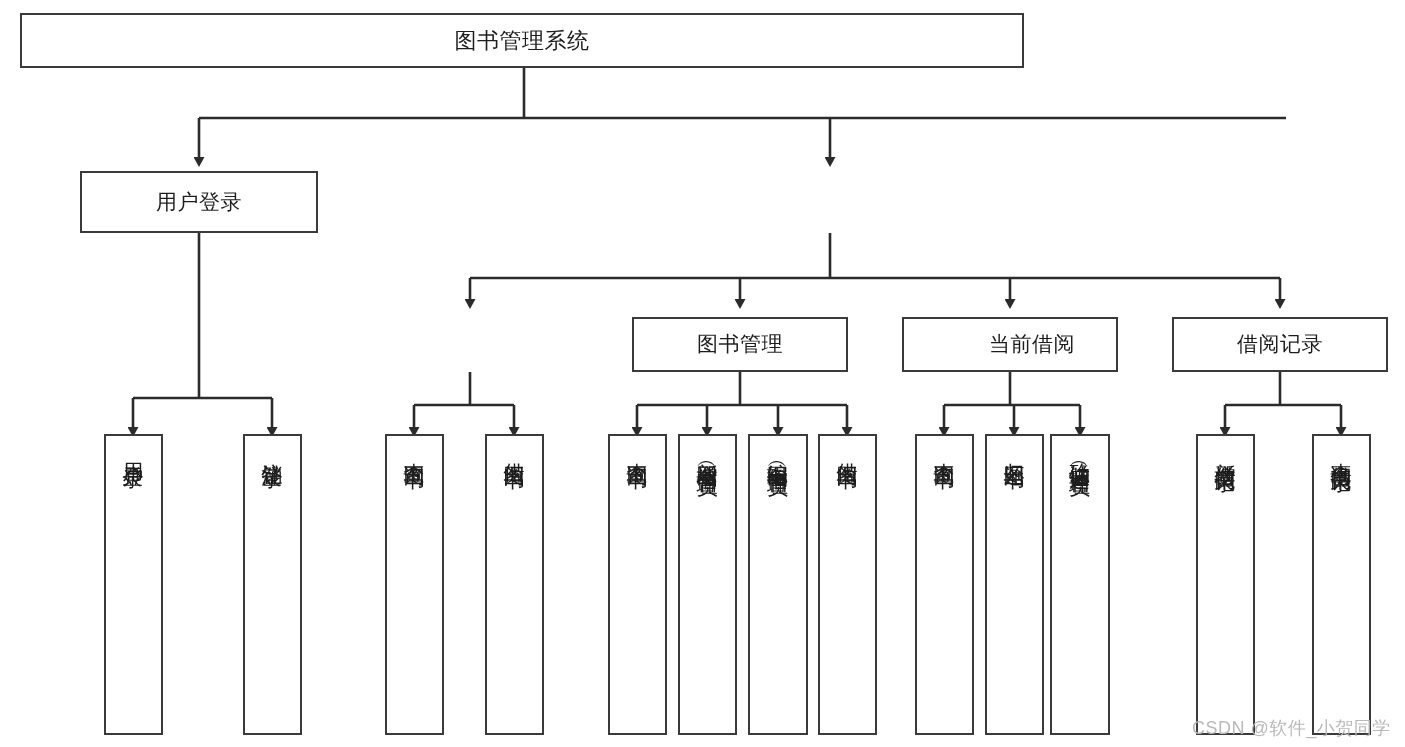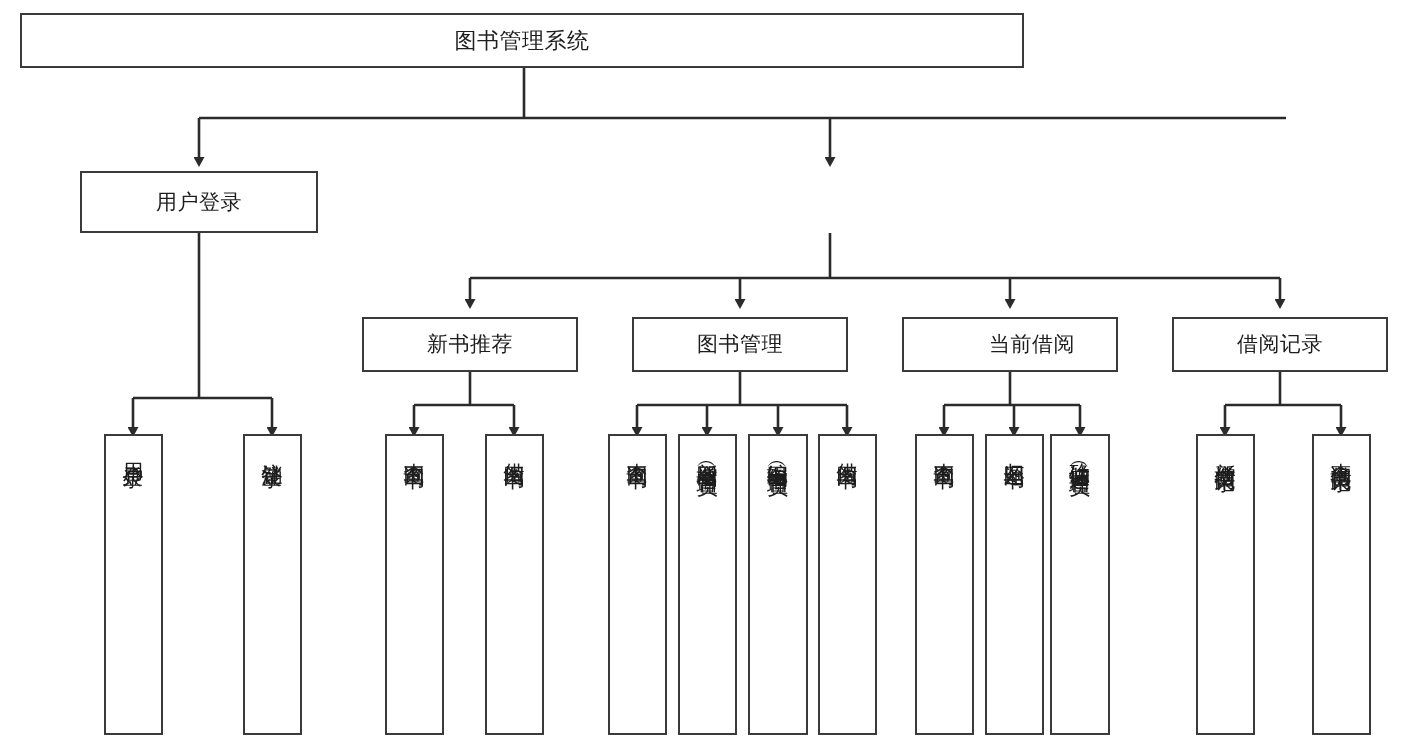--- a/index.html
+++ b/index.html
@@ -129,23 +129,20 @@
   </svg>
 
   <div class="node horiz root" style="left:20px; top:13px; width:1004px; height:55px;">
     <span class="label">图书管理系统</span>
   </div>
 
   <div class="node horiz" style="left:80px; top:171px; width:238px; height:62px;">
     <span class="label">用户登录</span>
   </div>
 
-  <div class="node horiz" style="left:362px; top:317px; width:216px; height:55px;">
-    <span class="label">新书推荐</span>
-  </div>
   <div class="node horiz" style="left:632px; top:317px; width:216px; height:55px;">
     <span class="label">图书管理</span>
   </div>
   <div class="node horiz" style="left:902px; top:317px; width:216px; height:55px;padding-left:44px;">
     <span class="label">当前借阅</span>
   </div>
   <div class="node horiz" style="left:1172px; top:317px; width:216px; height:55px;">
     <span class="label">借阅记录</span>
   </div>
 
@@ -186,14 +183,15 @@
     <span class="label">确认归还（管理员）</span>
   </div>
 
   <div class="node vert" style="left:1196px; top:434px; width:59px; height:301px;">
     <span class="label">新增借阅记录</span>
   </div>
   <div class="node vert" style="left:1312px; top:434px; width:59px; height:301px;">
     <span class="label">查询借阅记录</span>
   </div>
 
+  <div class="watermark" style="left:1192px; top:716px;">CSDN @软件_小贺同学</div>
 
 </div>
 
 </body></html>

